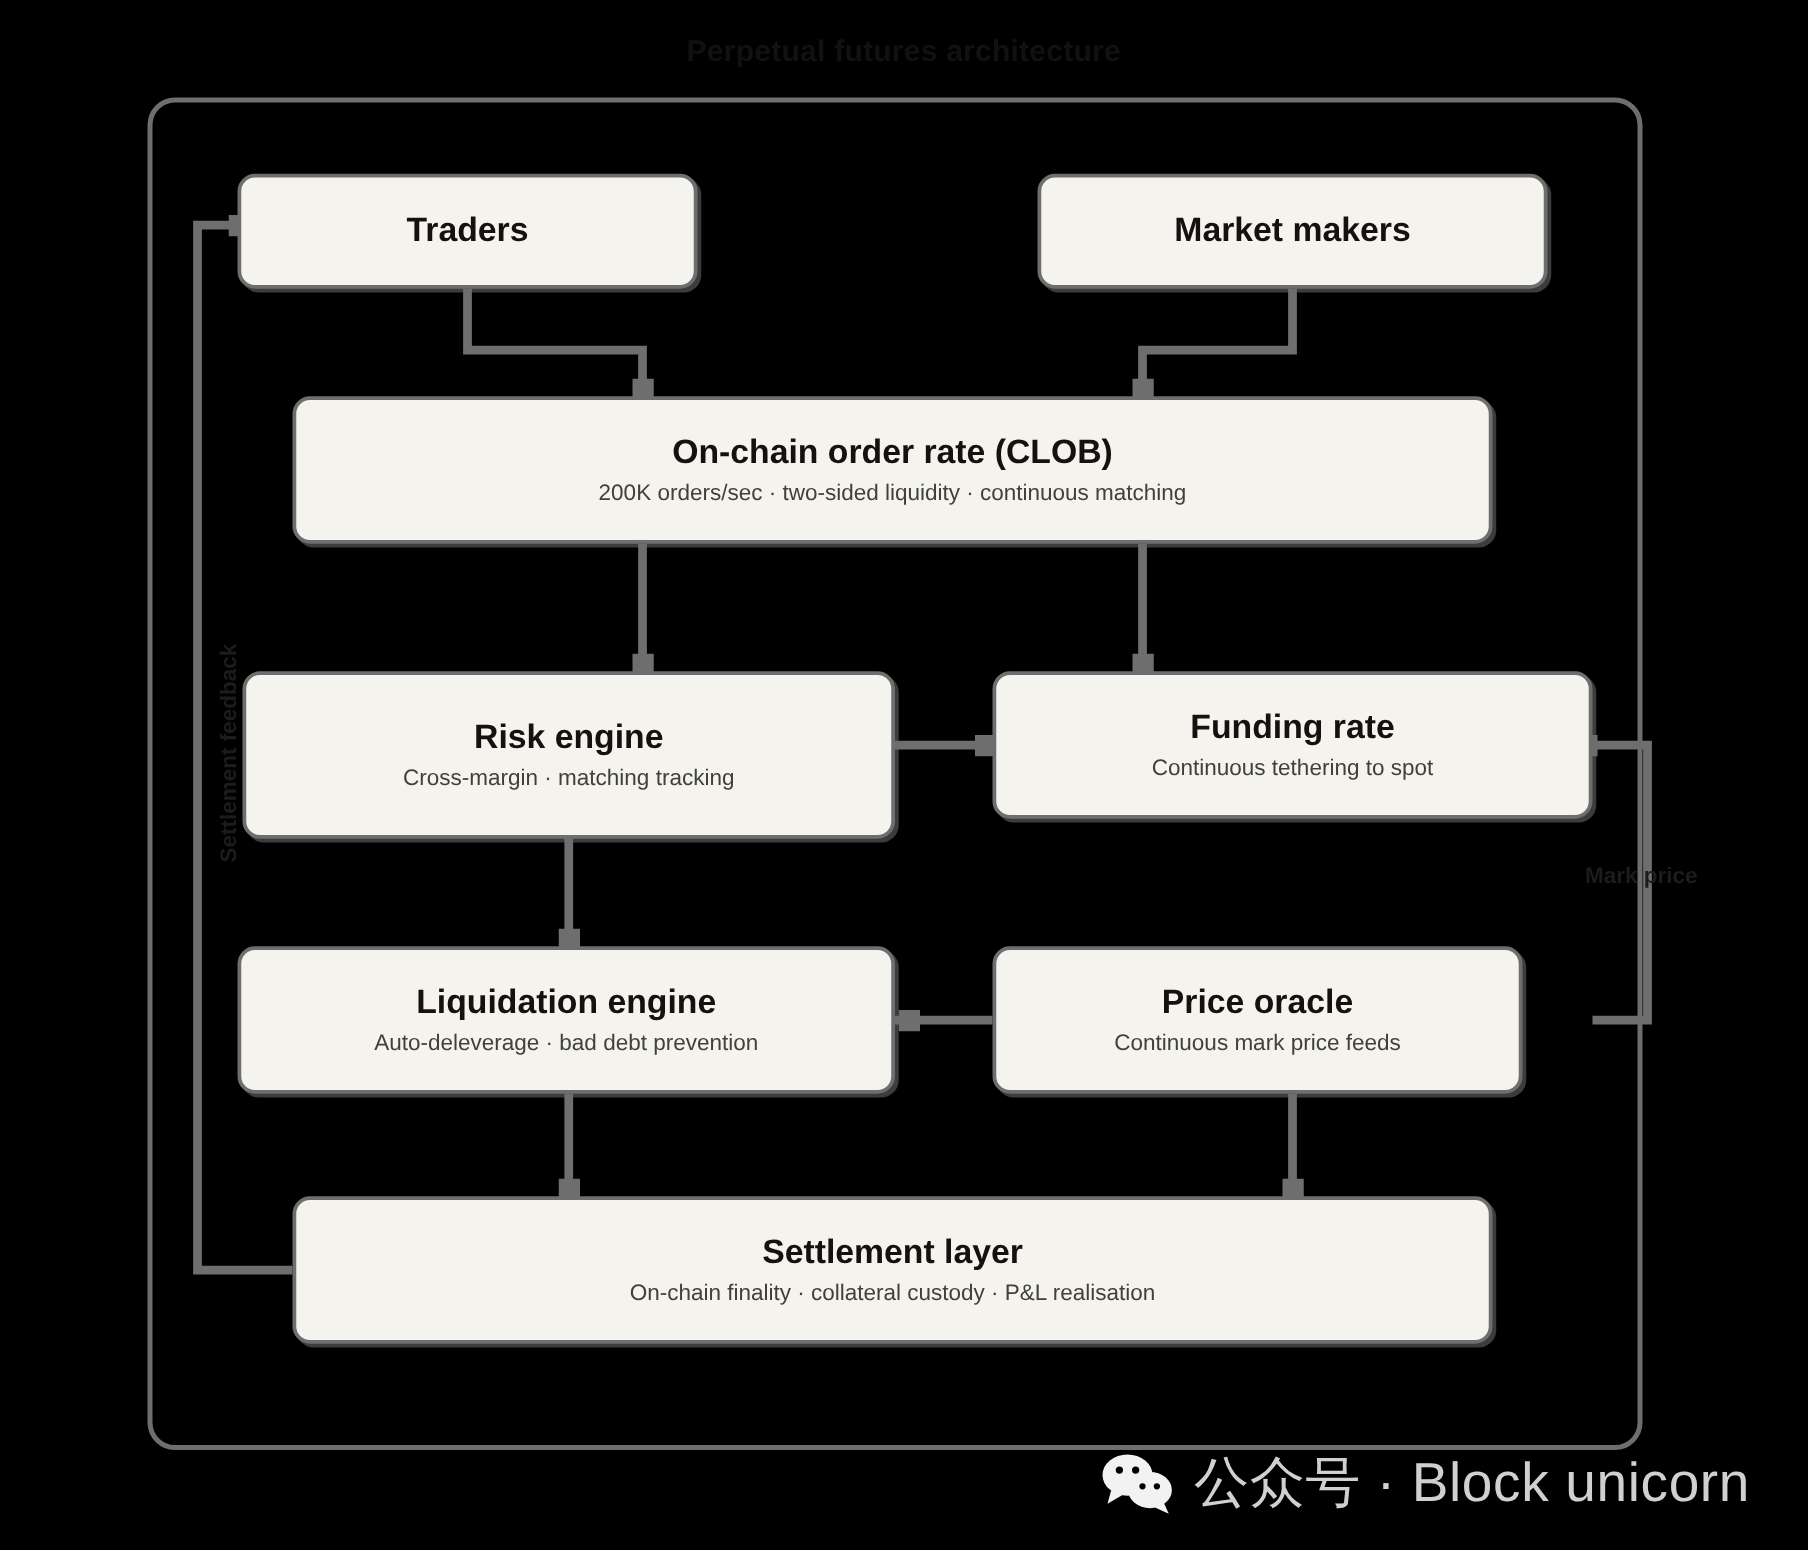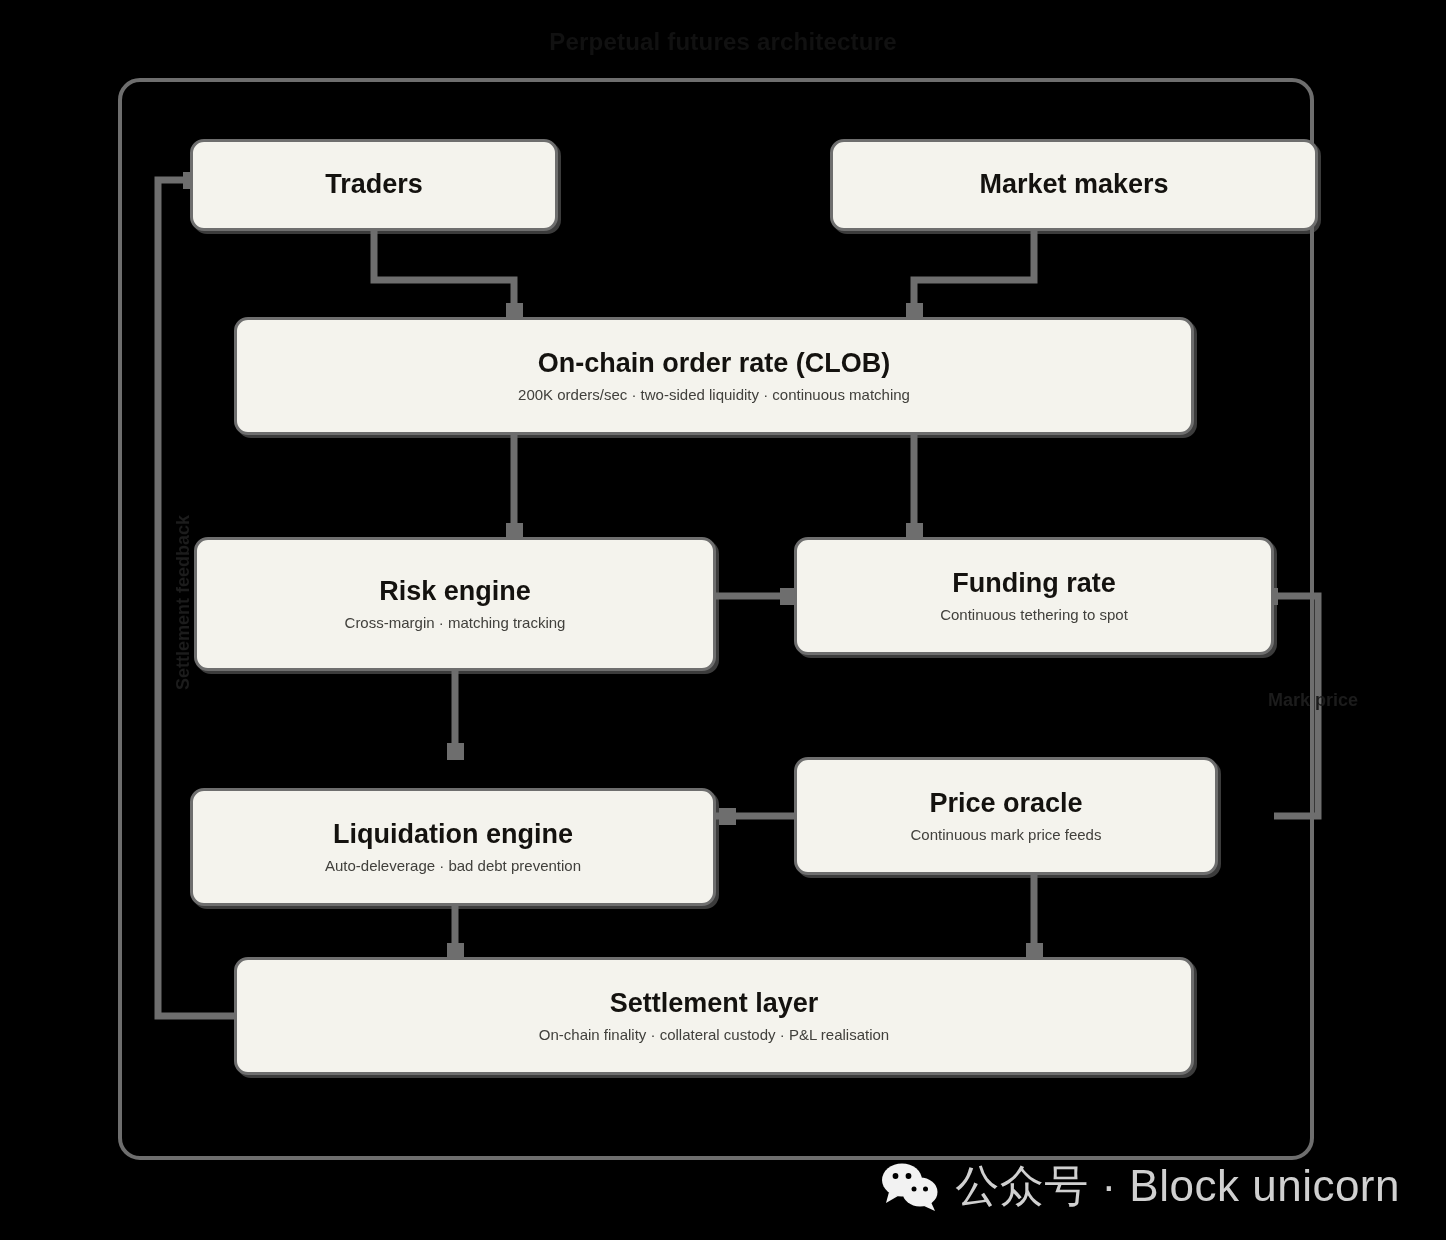--- a/index.html
+++ b/index.html
@@ -76,34 +76,34 @@
     text-align: center;
     box-shadow: 3px 3px 0 rgba(110,110,110,0.55);
   }
   .node-title {
     font-size: 27px;
     font-weight: 700;
     color: #14120f;
     line-height: 1.15;
   }
   .node-sub {
-    font-size: 15px;
+    font-size: 18px;
     font-weight: 400;
     color: #41403c;
     line-height: 1.2;
     margin-top: 7px;
   }
   .node.single .node-title { margin: 0; }
 
   #node-traders      { left: 190px;  top: 139px; width: 368px; height: 92px; }
-  #node-market-makers{ left: 830px;  top: 139px; width: 488px; height: 92px; }
+  #node-market-makers{ left: 830px;  top: 139px; width: 408px; height: 92px; }
   #node-clob         { left: 234px;  top: 317px; width: 960px; height: 118px; }
   #node-risk-engine  { left: 194px;  top: 537px; width: 522px; height: 134px; }
   #node-funding-rate { left: 794px;  top: 537px; width: 480px; height: 118px; }
-  #node-liquidation  { left: 190px;  top: 757px; width: 526px; height: 118px; margin-top: 31px; }
+  #node-liquidation  { left: 190px;  top: 757px; width: 526px; height: 118px; }
   #node-price-oracle { left: 794px;  top: 757px; width: 424px; height: 118px; }
   #node-settlement   { left: 234px;  top: 957px; width: 960px; height: 118px; }
 
   
   .edge-label {
     position: absolute;
     font-size: 18px;
     font-weight: 700;
     color: #1c1c1c;
     white-space: nowrap;

